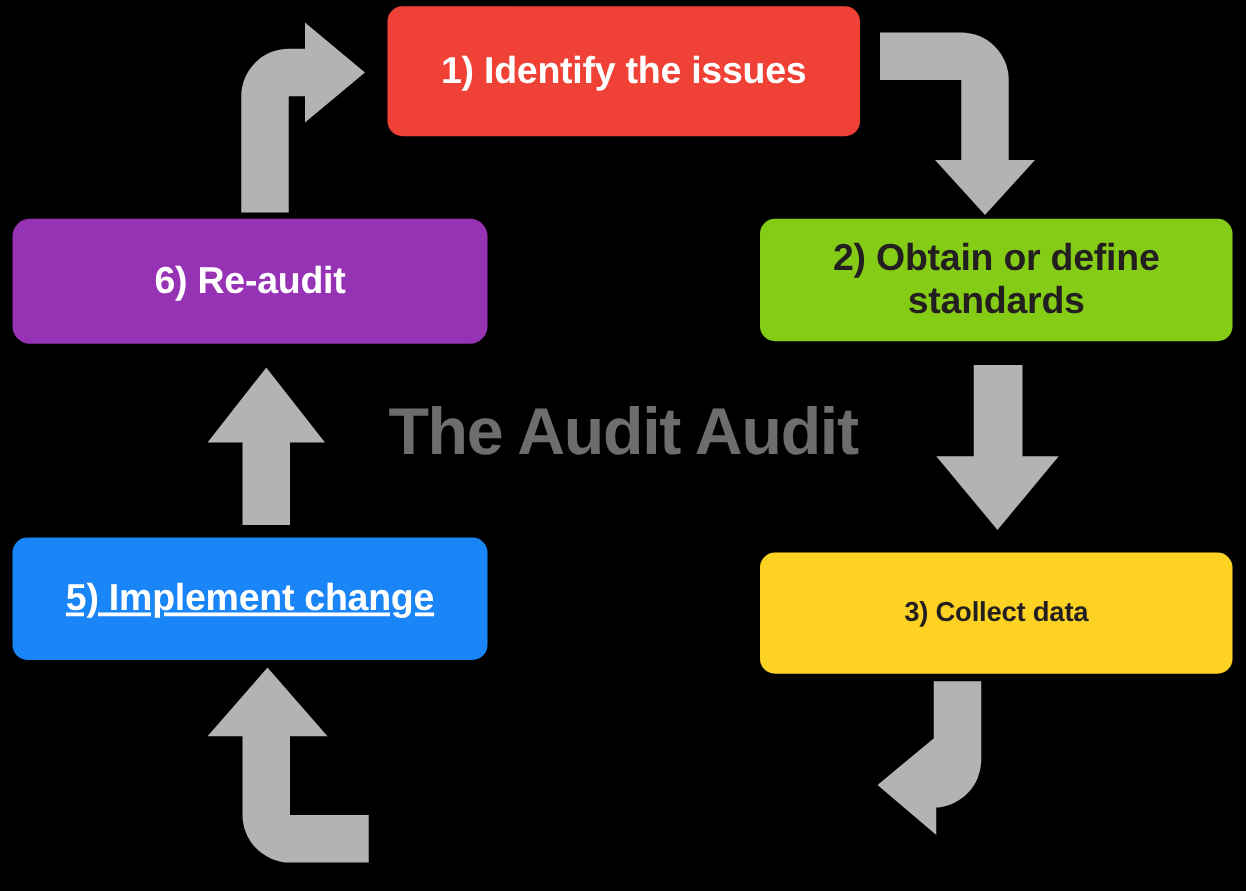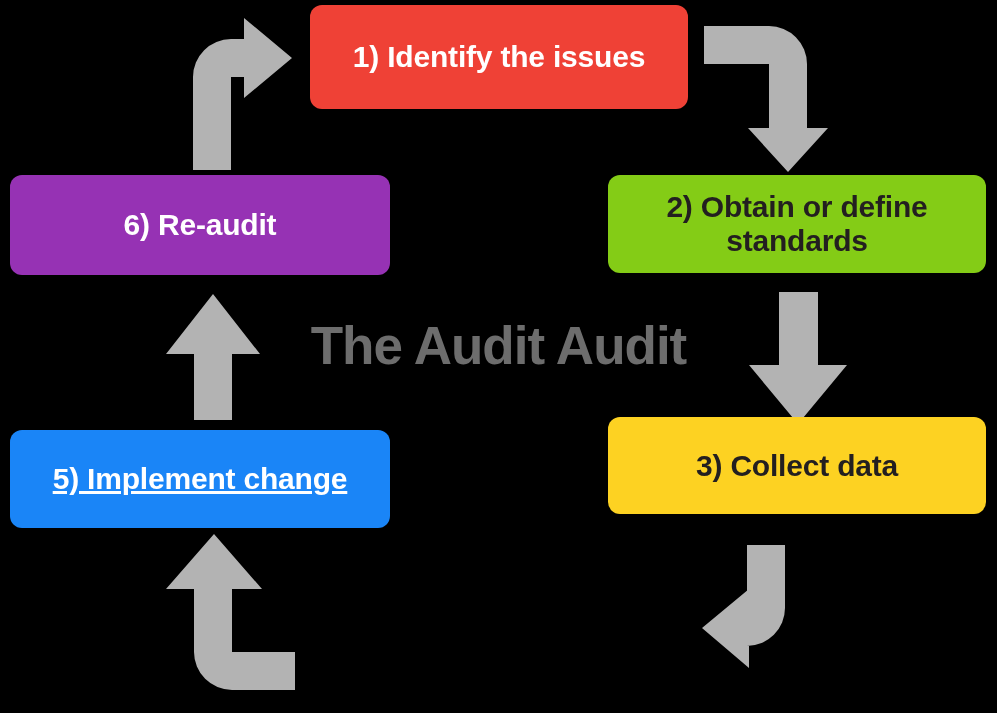--- a/index.html
+++ b/index.html
@@ -41,24 +41,24 @@
     z-index: 3;
   }
   .node-label {
     display: block;
     width: 100%;
     white-space: pre-line;
   }
   
   #node-1 { left: 310px; top: 5px;   width: 378px; height: 104px; font-size: 30px; }
   #node-2 { left: 608px; top: 175px; width: 378px; height: 98px;  font-size: 30px; }
-  #node-3 { left: 608px; top: 417px; width: 378px; height: 97px;  font-size: 30px; }
+  #node-3 { left: 608px; top: 442px; width: 378px; height: 97px;  font-size: 22px; }
   #node-4 { left: 309px; top: 595px; width: 381px; height: 105px; font-size: 27px; }
   #node-5 { left: 10px;  top: 430px; width: 380px; height: 98px;  font-size: 30px; }
-  #node-6 { left: 10px;  top: 175px; width: 380px; height: 100px; font-size: 30px; }
+  #node-6 { left: 10px;  top: 175px; width: 380px; height: 100px; font-size: 30px; border-radius: 14px; }
 
   #center-title {
     position: absolute;
     left: 0;
     top: 315px;
     width: 997px;
     text-align: center;
     font-size: 53px;
     font-weight: bold;
     letter-spacing: -1px;

